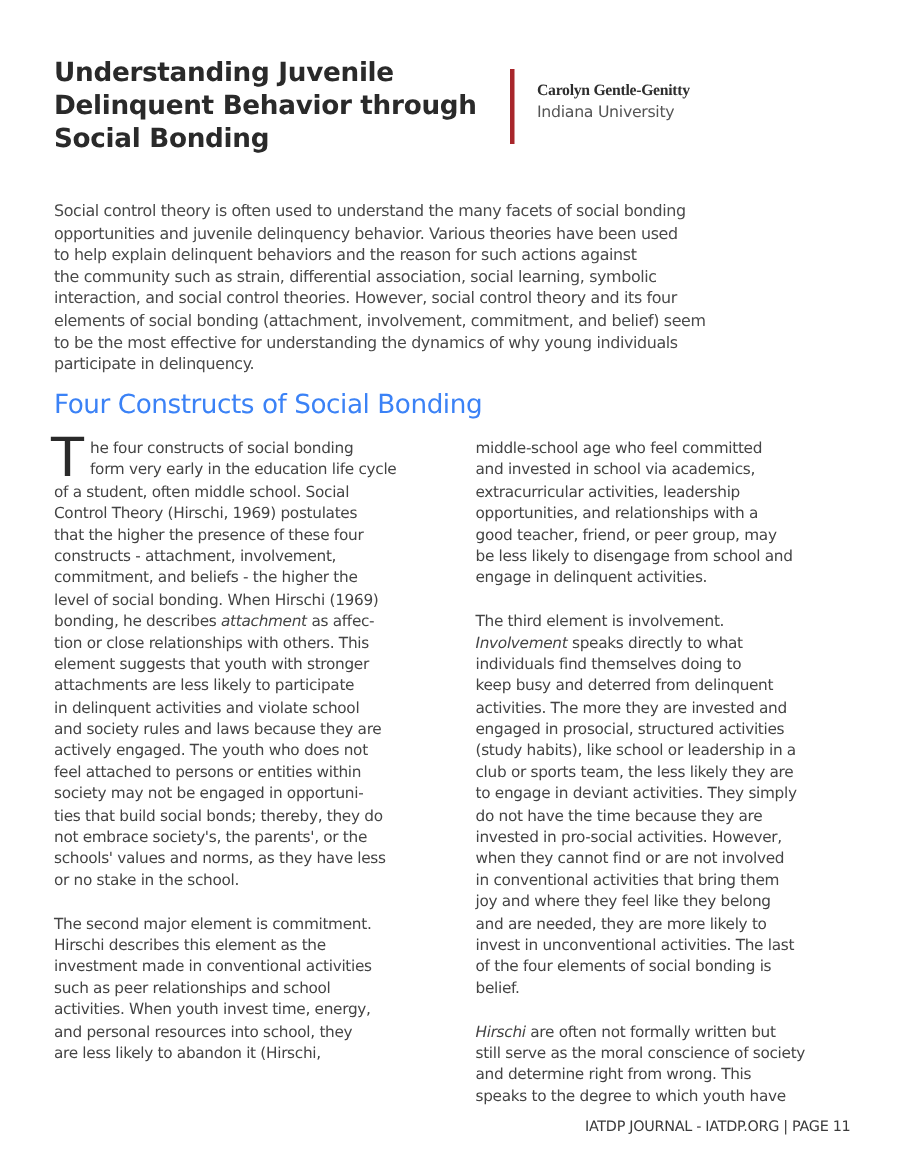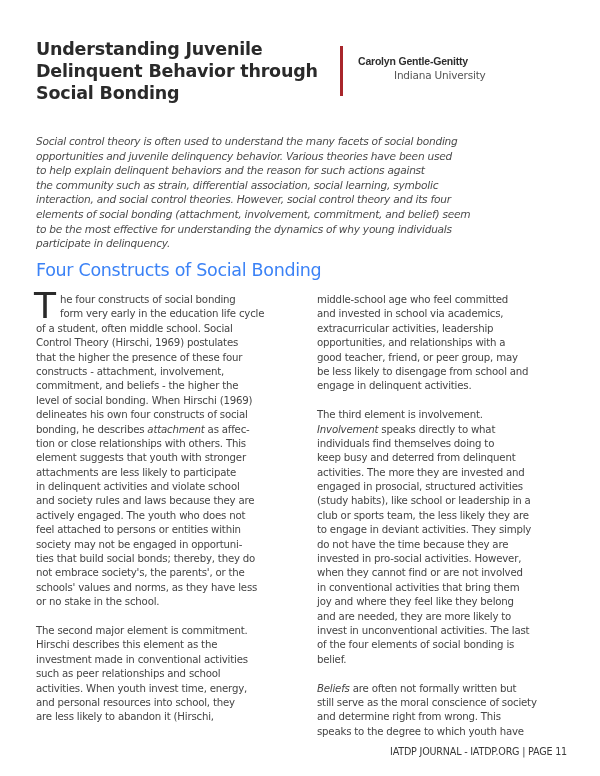--- a/index.html
+++ b/index.html
@@ -10,31 +10,31 @@
       position: absolute; left: 36px; top: 38px; width: 290px;
       font-family: "DejaVu Sans", sans-serif; font-weight: bold;
       font-size: 17.5px; line-height: 22px; color: #2a2a2a; letter-spacing: -0.2px;
     }
     .divider {
       position: absolute; left: 340px; top: 46px; width: 3px; height: 50px;
       background: #a8262b;
     }
     .author-block { position: absolute; left: 358px; top: 54px; }
     .author-name {
-      font-family: Liberation Sans, sans-serif; font-weight: bold; font-size: 10.5px;
+      font-family: Liberation Serif, serif; font-weight: bold; font-size: 10.5px;
       color: #2e2e2e; line-height: 14px; letter-spacing: -0.2px;
     }
     .author-affil {
       font-family: "DejaVu Sans", sans-serif; font-size: 10.5px;
-      color: #555; line-height: 14px; letter-spacing: -0.2px; margin-left: 36px;
+      color: #555; line-height: 14px; letter-spacing: -0.2px;
     }
 
     .abstract {
       position: absolute; left: 36px; top: 134px; width: 530px;
-      font-family: "DejaVu Sans", sans-serif; font-style: italic; font-size: 10.6px;
+      font-family: "DejaVu Sans", sans-serif; font-size: 10.6px;
       line-height: 14.6px; color: #4a4a4a; letter-spacing: -0.25px;
     }
     .abstract span { display: block; white-space: nowrap; }
 
     .section-heading {
       position: absolute; left: 36px; top: 260px;
       font-family: "DejaVu Sans", sans-serif; font-size: 17.5px; color: #3b82f6;
       letter-spacing: -0.3px;
     }
 
@@ -93,21 +93,20 @@
     <span class="dropcap">T</span>
     <span class="line dropcap-line">he four constructs of social bonding</span>
     <span class="line dropcap-line">form very early in the education life cycle</span>
   </div>
   <span class="line">of a student, often middle school. Social</span>
   <span class="line">Control Theory (Hirschi, 1969) postulates</span>
   <span class="line">that the higher the presence of these four</span>
   <span class="line">constructs - attachment, involvement,</span>
   <span class="line">commitment, and beliefs - the higher the</span>
   <span class="line">level of social bonding. When Hirschi (1969)</span>
-  <span class="line">delineates his own four constructs of social</span>
   <span class="line"><span>bonding, he describes </span><em>attachment</em><span> as affec-</span></span>
   <span class="line">tion or close relationships with others. This</span>
   <span class="line">element suggests that youth with stronger</span>
   <span class="line">attachments are less likely to participate</span>
   <span class="line">in delinquent activities and violate school</span>
   <span class="line">and society rules and laws because they are</span>
   <span class="line">actively engaged. The youth who does not</span>
   <span class="line">feel attached to persons or entities within</span>
   <span class="line">society may not be engaged in opportuni-</span>
   <span class="line">ties that build social bonds; thereby, they do</span>
@@ -145,19 +144,19 @@
   <span class="line">do not have the time because they are</span>
   <span class="line">invested in pro-social activities. However,</span>
   <span class="line">when they cannot find or are not involved</span>
   <span class="line">in conventional activities that bring them</span>
   <span class="line">joy and where they feel like they belong</span>
   <span class="line">and are needed, they are more likely to</span>
   <span class="line">invest in unconventional activities. The last</span>
   <span class="line">of the four elements of social bonding is</span>
   <span class="line">belief.</span>
   <span class="gap"></span>
-  <span class="line"><em>Beliefs</em><span> are often not formally written but</span></span>
+  <span class="line"><em>Hirschi</em><span> are often not formally written but</span></span>
   <span class="line">still serve as the moral conscience of society</span>
   <span class="line">and determine right from wrong. This</span>
   <span class="line">speaks to the degree to which youth have</span>
 </div>
 
 <div class="footer">IATDP JOURNAL - IATDP.ORG  |  PAGE 11</div>
 
 </body></html>

